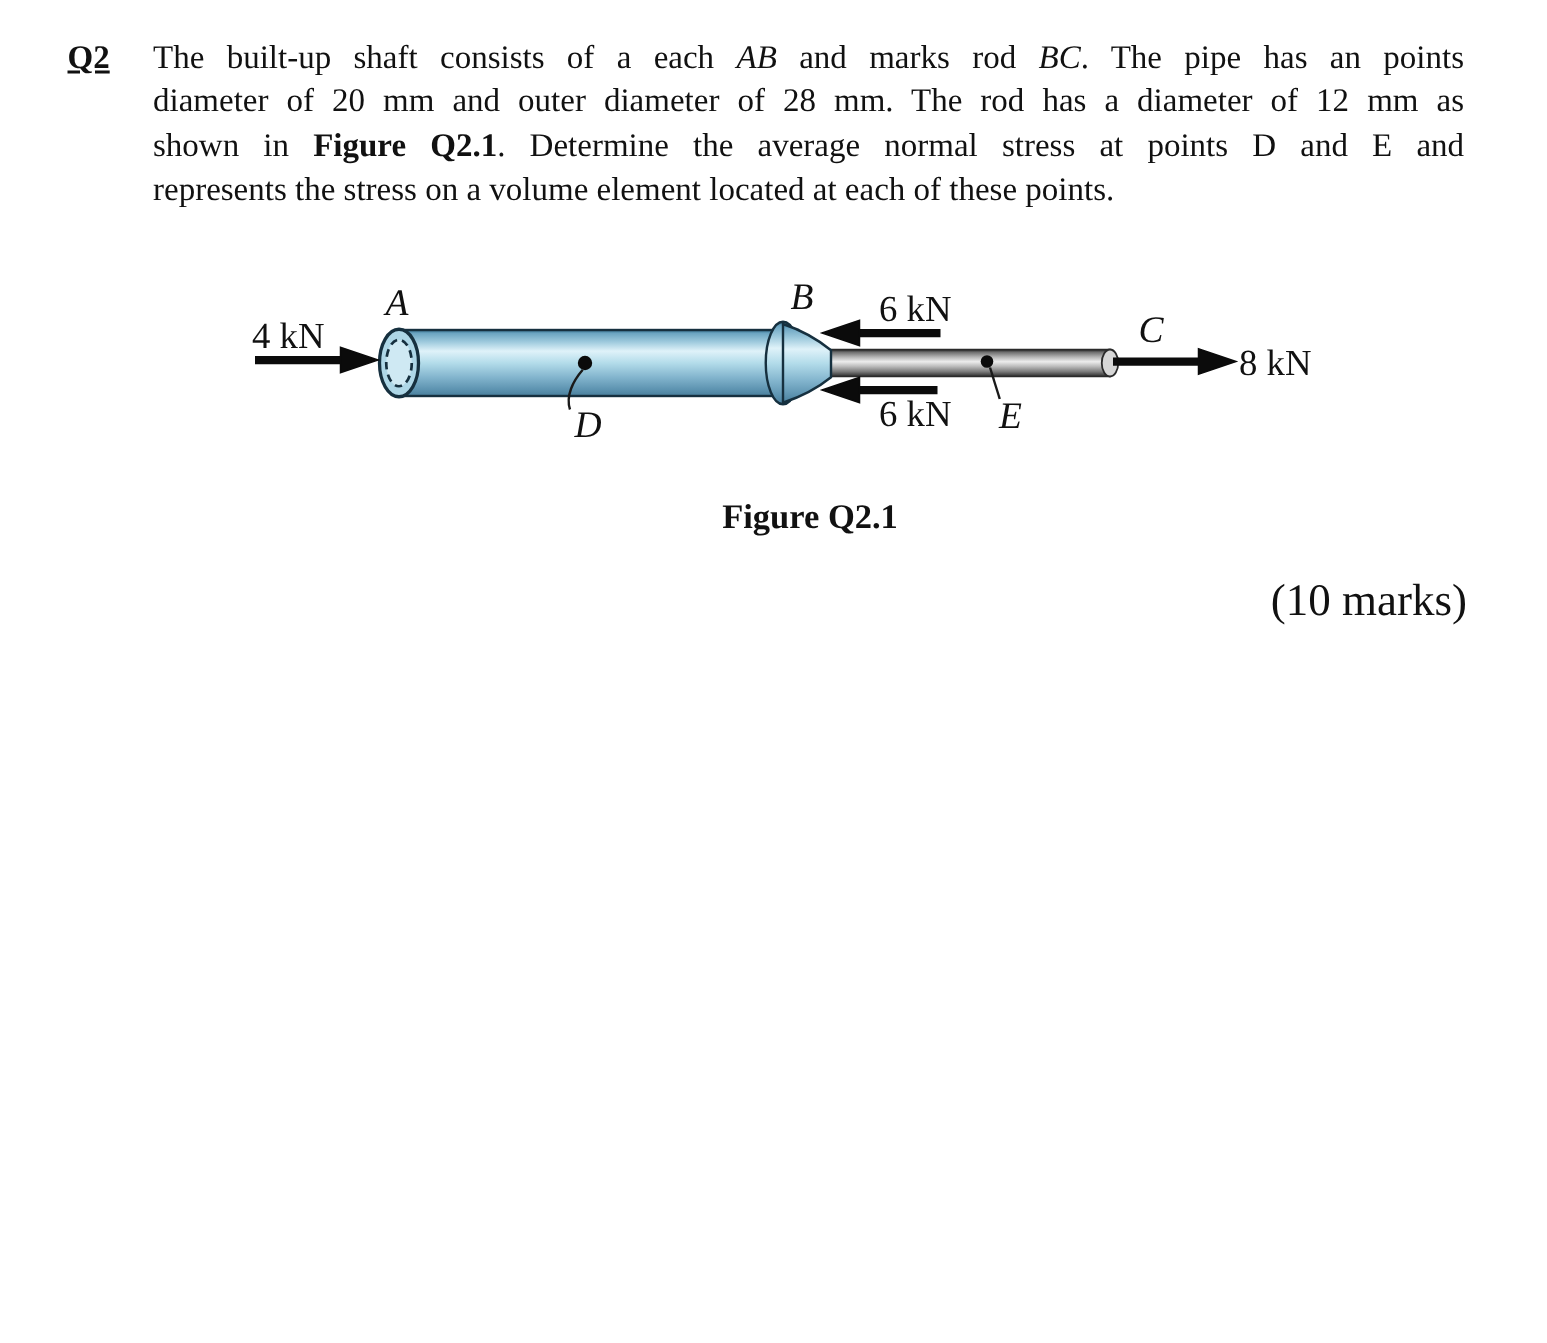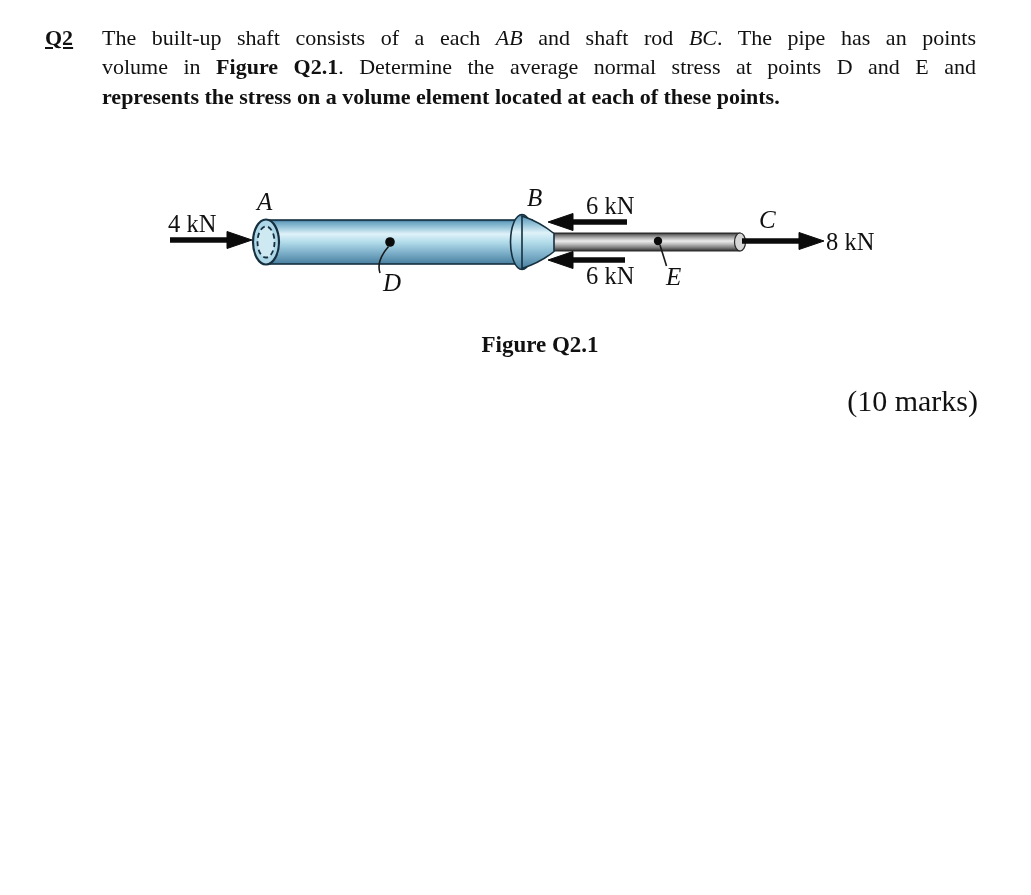--- a/index.html
+++ b/index.html
@@ -32,21 +32,20 @@
     font-size: 22px;
   }
   .q-line {
     line-height: 29.4px;
     text-align: justify;
     text-align-last: justify;
     white-space: normal;
   }
   .q-line.q-last {
     text-align-last: left;
-    font-weight: bold;
   }
   .it { font-style: italic; margin-top: 48px; }
   .bd { font-weight: bold; }
   .figure-wrap {
     position: absolute;
     left: 130px;
     top: 172px;
     width: 800px;
     height: 140px;
   }
@@ -71,22 +70,23 @@
   }
   .force-lbl { font-size: 24.5px; }
   .point-lbl { font-size: 25px; font-style: italic; }
 </style>
 </head>
 <body>
 
 <div class="q-num">Q2</div>
 
 <div class="q-body">
-  <div class="q-line"><span>The built-up shaft consists of a each </span><span class="it">AB</span><span> and shaft rod </span><span class="it">BC</span><span>. The pipe has an points</span></div>
-  <div class="q-line"><span>volume in </span><span class="bd">Figure Q2.1</span><span>. Determine the average normal stress at points D and E and</span></div>
+  <div class="q-line"><span>The built-up shaft consists of a each </span><span class="it">AB</span><span> and marks rod </span><span class="it">BC</span><span>. The pipe has an points</span></div>
+  <div class="q-line"><span>diameter of 20 mm and outer diameter of 28 mm. The rod has a diameter of 12 mm as</span></div>
+  <div class="q-line"><span>shown in </span><span class="bd">Figure Q2.1</span><span>. Determine the average normal stress at points D and E and</span></div>
   <div class="q-line q-last"><span>represents the stress on a volume element located at each of these points.</span></div>
 </div>
 
 <div class="figure-wrap">
   <svg width="800" height="140" viewBox="0 0 800 140">
     <defs>
       <linearGradient id="gPipe" x1="0" y1="0" x2="0" y2="1">
         <stop offset="0" stop-color="#35708f"></stop>
         <stop offset="0.05" stop-color="#6ba4c1"></stop>
         <stop offset="0.18" stop-color="#9ecadd"></stop>

